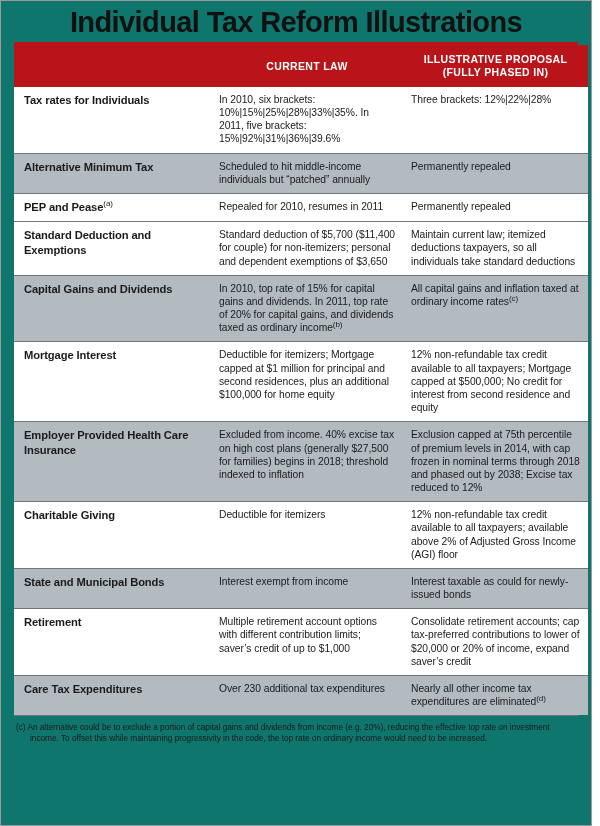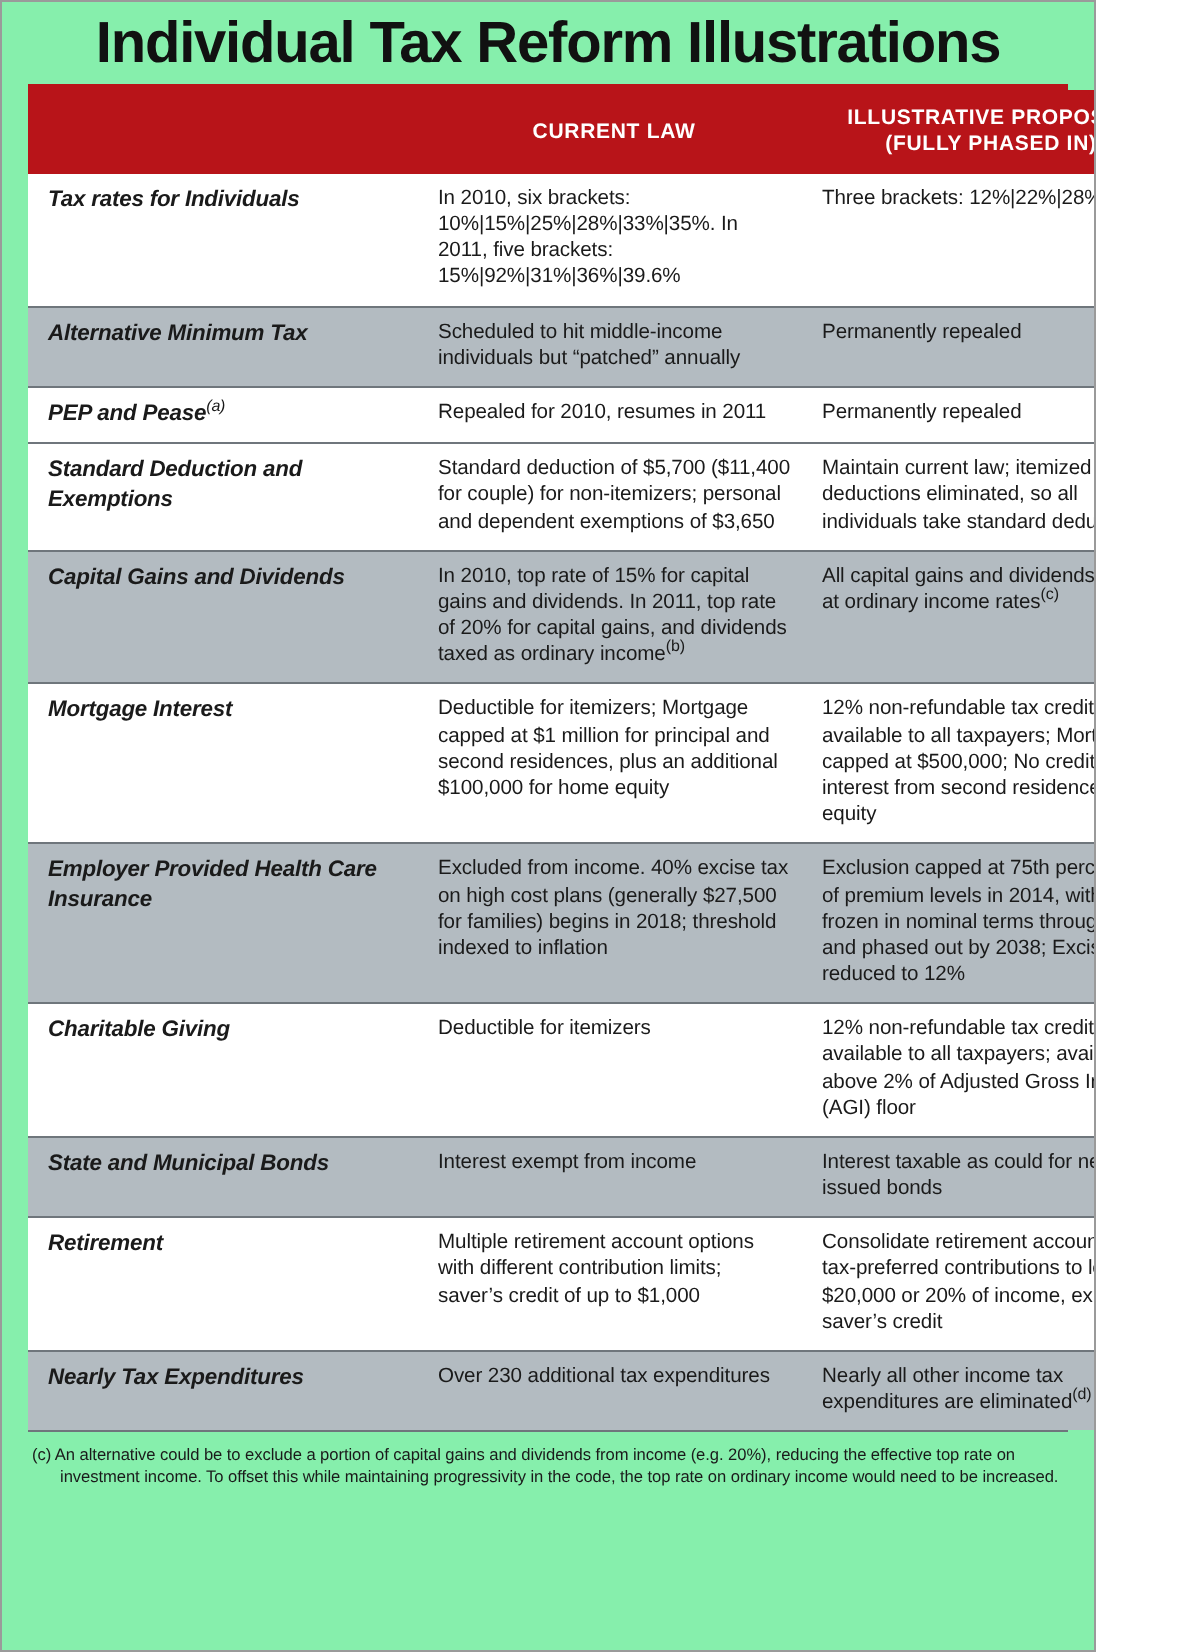--- a/index.html
+++ b/index.html
@@ -9,24 +9,24 @@
   }
   body {
     width: 600px;
     height: 826px;
     font-family: "Liberation Sans", sans-serif;
     color: #1a1a1a;
     -webkit-font-smoothing: antialiased;
   }
 
   .page {
-    width: 548px;
+    width: 592px;
     height: 826px;
     position: relative;
-    background: #86efac;
+    background: #0f766e;
     border: 1px solid #9a9a9a;
     overflow: hidden;
   }
 
   
   .title-wrap {
     padding: 6px 14px 0 14px;
   }
   .doc-title {
     font-size: 29px;
@@ -79,21 +79,20 @@
   tbody tr:first-child td { border-top: none; }
 
   tbody tr.shade td { background: #b3bbc1; }
   tbody tr.plain td { background: #ffffff; }
 
   td.label {
     font-weight: bold;
     font-size: 11.2px;
     padding-left: 10px;
     letter-spacing: -0.1px;
-    font-style: italic;
   }
   td.body { letter-spacing: -0.05px; }
 
   sup.fn {
     font-size: 8px;
     vertical-align: super;
     font-weight: normal;
     line-height: 0;
   }
 
@@ -156,26 +155,26 @@
           <td class="body"><span>Permanently repealed</span></td>
         </tr>
         <tr class="plain">
           <td class="label"><span>PEP and Pease</span><sup class="fn">(a)</sup></td>
           <td class="body"><span>Repealed for 2010, resumes in 2011</span></td>
           <td class="body"><span>Permanently repealed</span></td>
         </tr>
         <tr class="plain">
           <td class="label"><span>Standard Deduction and Exemptions</span></td>
           <td class="body"><span>Standard deduction of $5,700 ($11,400 for couple) for non-itemizers; personal and dependent exemptions of $3,650</span></td>
-          <td class="body"><span>Maintain current law; itemized deductions eliminated, so all individuals take standard deductions</span></td>
+          <td class="body"><span>Maintain current law; itemized deductions taxpayers, so all individuals take standard deductions</span></td>
         </tr>
         <tr class="shade">
           <td class="label"><span>Capital Gains and Dividends</span></td>
           <td class="body"><span>In 2010, top rate of 15% for capital gains and dividends. In 2011, top rate of 20% for capital gains, and dividends taxed as ordinary income</span><sup class="fn">(b)</sup></td>
-          <td class="body"><span>All capital gains and dividends taxed at ordinary income rates</span><sup class="fn">(c)</sup></td>
+          <td class="body"><span>All capital gains and inflation taxed at ordinary income rates</span><sup class="fn">(c)</sup></td>
         </tr>
         <tr class="plain">
           <td class="label"><span>Mortgage Interest</span></td>
           <td class="body"><span>Deductible for itemizers; Mortgage capped at $1 million for principal and second residences, plus an additional $100,000 for home equity</span></td>
           <td class="body"><span>12% non-refundable tax credit available to all taxpayers; Mortgage capped at $500,000; No credit for interest from second residence and equity</span></td>
         </tr>
         <tr class="shade">
           <td class="label"><span>Employer Provided Health Care Insurance</span></td>
           <td class="body"><span>Excluded from income. 40% excise tax on high cost plans (generally $27,500 for families) begins in 2018; threshold indexed to inflation</span></td>
           <td class="body"><span>Exclusion capped at 75th percentile of premium levels in 2014, with cap frozen in nominal terms through 2018 and phased out by 2038; Excise tax reduced to 12%</span></td>
@@ -189,21 +188,21 @@
           <td class="label"><span>State and Municipal Bonds</span></td>
           <td class="body"><span>Interest exempt from income</span></td>
           <td class="body"><span>Interest taxable as could for newly-issued bonds</span></td>
         </tr>
         <tr class="plain">
           <td class="label"><span>Retirement</span></td>
           <td class="body"><span>Multiple retirement account options with different contribution limits; saver’s credit of up to $1,000</span></td>
           <td class="body"><span>Consolidate retirement accounts; cap tax-preferred contributions to lower of $20,000 or 20% of income, expand saver’s credit</span></td>
         </tr>
         <tr class="shade">
-          <td class="label"><span>Nearly Tax Expenditures</span></td>
+          <td class="label"><span>Care Tax Expenditures</span></td>
           <td class="body"><span>Over 230 additional tax expenditures</span></td>
           <td class="body"><span>Nearly all other income tax expenditures are eliminated</span><sup class="fn">(d)</sup></td>
         </tr>
       </tbody>
   </table>
 
   <div class="notes-sep"></div>
   <div class="notes" id="notes">
       <div class="note"><span class="lbl">(c)</span><span> An alternative could be to exclude a portion of capital gains and dividends from income (e.g. 20%), reducing the effective top rate on investment income. To offset this while maintaining progressivity in the code, the top rate on ordinary income would need to be increased.</span></div>
     </div>

